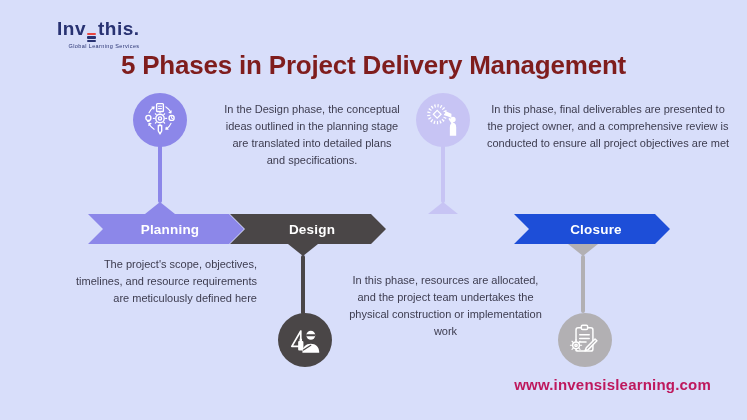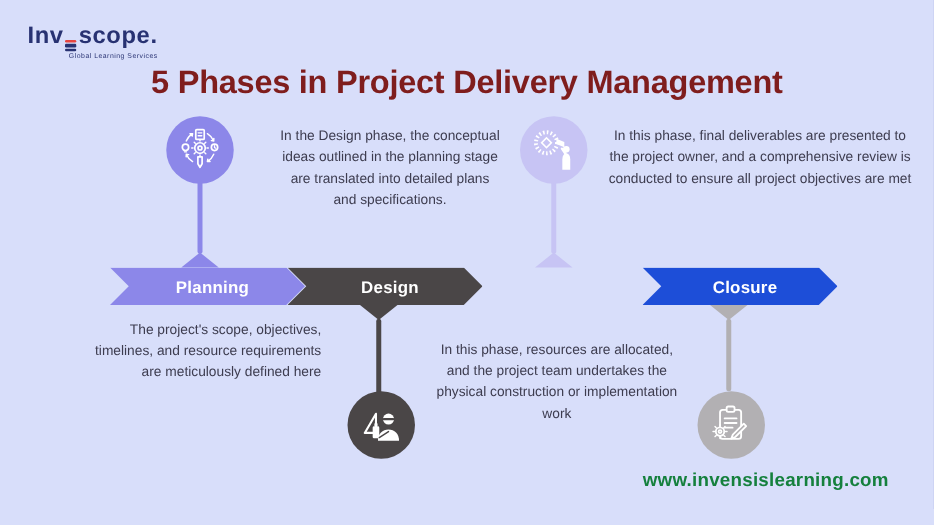--- a/index.html
+++ b/index.html
@@ -1,21 +1,21 @@
 <!DOCTYPE html>
 <html><head>
 <meta charset="utf-8">
 <style>
   * { margin:0; padding:0; box-sizing:border-box; }
   body { font-family:"Liberation Sans", sans-serif; background:#b9c2e8; }
   .canvas{ position:relative; width:747px; height:420px; background:#d8defa; overflow:hidden; }
 
   
   .logo{ position:absolute; left:22px; top:18px; }
-  .wordmark{ display:flex; align-items:baseline; color:#283272; font-weight:bold; font-size:19px; letter-spacing:.5px; }
+  .wordmark{ display:flex; align-items:baseline; color:#283272; font-weight:bold; font-size:19px; letter-spacing:.5px;margin-left:35px; }
   .ebars{ display:inline-flex; flex-direction:column; justify-content:flex-end; gap:1.4px; height:13px; margin:0 1.5px; }
   .ebars i{ display:block; width:9px; height:2.2px; background:#283272; border-radius:1px; }
   .ebars i.red{ background:#e8453f; }
   .tagline{ font-size:5.5px; color:#283272; text-align:right; letter-spacing:.4px; margin-top:1px; }
 
   
   .title{ position:absolute; left:0; right:0; top:50px; text-align:center; font-size:26px; font-weight:800; color:#7f1d1d; letter-spacing:-.2px; }
 
   
   .arrow{ position:absolute; top:214px; height:30px; width:156px;
@@ -52,36 +52,36 @@
   .circle svg{ width:38px; height:38px; }
 
   
   .desc{ position:absolute; font-size:11px; line-height:1.55; color:#3d3c4f; text-align:center; font-weight:500; }
   .d-design{ left:222px; top:101px; width:180px; }
   .d-closure{ left:483px; top:101px; width:250px; }
   .d-planning{ left:72px; top:256px; width:185px;text-align:right; }
   .d-implementation{ left:348px; top:272px; width:195px; }
 
   
-  .url{ position:absolute; right:36px; top:376px; font-size:15px; font-weight:800; color:#15803d; letter-spacing:.2px; }
+  .url{ position:absolute; right:36px; top:376px; font-size:15px; font-weight:800; color:#be185d; letter-spacing:.2px; }
 </style>
 </head>
 <body>
 
 <div class="canvas">
 
   <div class="logo">
     <div class="wordmark">
       <span>Inv</span>
       <span class="ebars">
           <i class="red"></i>
           <i></i>
           <i></i>
         </span>
-      <span>scope.</span>
+      <span>this.</span>
     </div>
     <div class="tagline">Global Learning Services</div>
   </div>
 
   <div class="title">5 Phases in Project Delivery Management</div>
 
   <div class="line l-planning"></div>
   <div class="line l-implementation"></div>
   <div class="line l-design"></div>
   <div class="line l-closure"></div>

